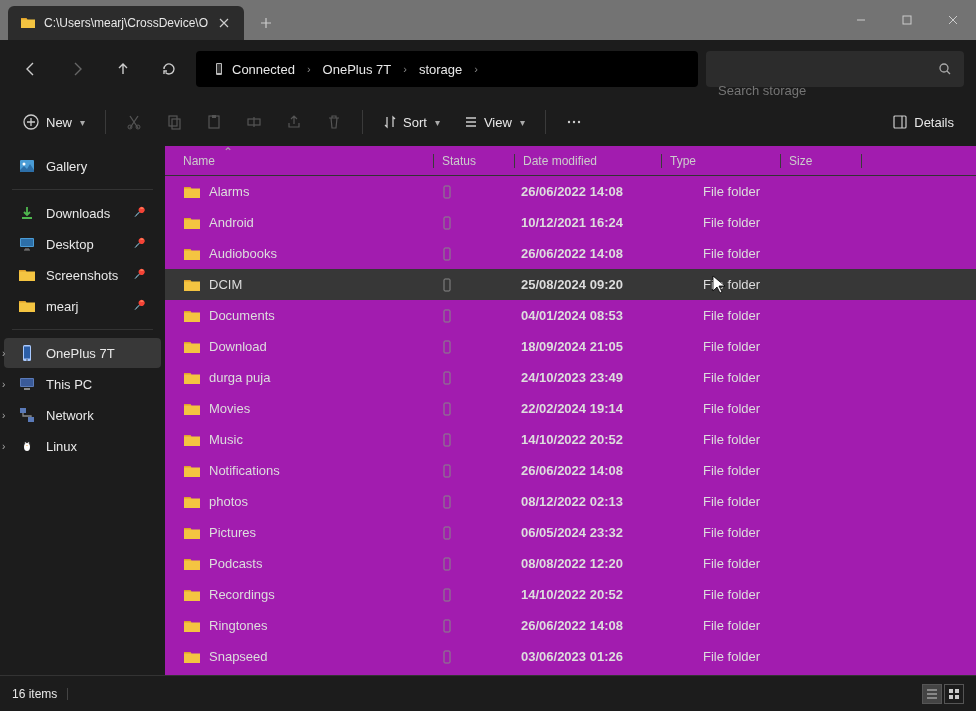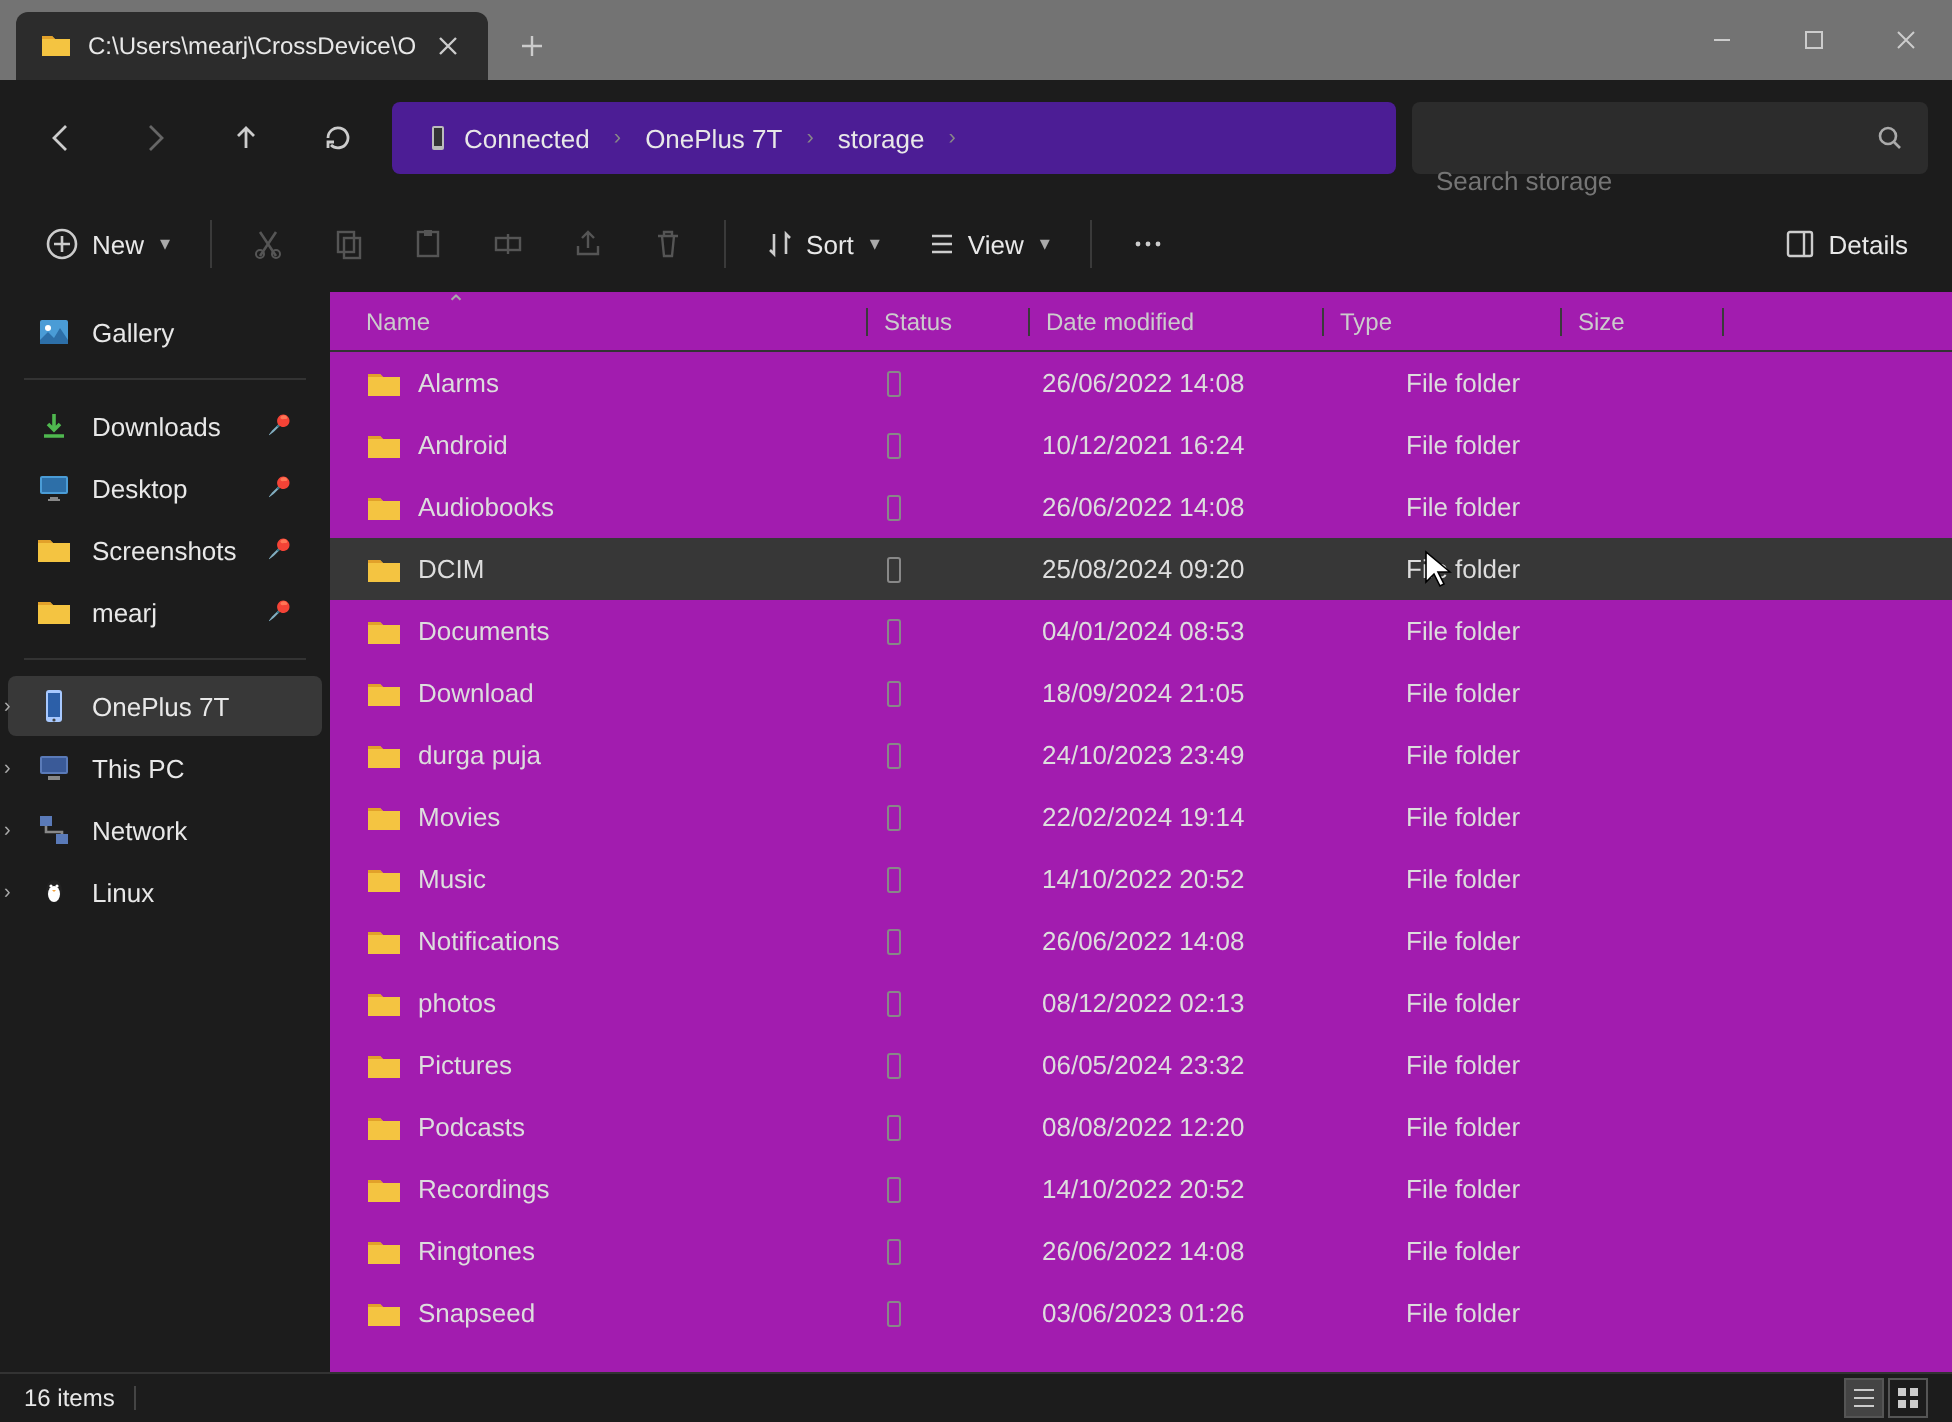--- a/index.html
+++ b/index.html
@@ -13,21 +13,21 @@
     .tab-close { width: 16px; height: 16px; display: flex; align-items: center; justify-content: center; color: #ccc; cursor: pointer; border-radius: 2px; }
     .new-tab { width: 36px; height: 34px; display: flex; align-items: center; justify-content: center; color: #ccc; cursor: pointer; margin-top: 6px; margin-left: 4px; }
     .titlebar-spacer { flex: 1; }
     .win-btns { display: flex; }
     .win-btn { width: 46px; height: 40px; display: flex; align-items: center; justify-content: center; cursor: pointer; }
 
     
     .navbar { display: flex; align-items: center; gap: 8px; padding: 10px 12px; background: #1c1c1c; }
     .nav-ico { width: 38px; height: 38px; display: flex; align-items: center; justify-content: center; border-radius: 4px; cursor: pointer; color: #ccc; }
     .nav-ico.disabled { color: #666; }
-    .breadcrumb { flex: 1; display: flex; align-items: center; height: 36px; background: #4c1d95; border-radius: 4px; padding: 10px 8px; gap: 4px; }
+    .breadcrumb { flex: 1; display: flex; align-items: center; height: 36px; background: #000000; border-radius: 4px; padding: 10px 8px; gap: 4px; }
     .crumb-seg { display: flex; align-items: center; gap: 6px; padding: 4px 8px; cursor: pointer; border-radius: 2px; color: #e8e8e8; }
     .crumb-sep { color: #888; font-size: 11px; }
     .searchbox { width: 258px; height: 36px; background: #2c2c2c; border-radius: 4px; display: flex; align-items: center; padding: 0 12px; gap: 8px; }
     .searchbox input { flex: 1; background: transparent; border: none; outline: none; color: #e8e8e8; font-size: 13px; margin-top: 43px; }
     .search-ico { color: #aaa; }
 
     
     .toolbar { display: flex; align-items: center; gap: 4px; padding: 6px 12px; }
     .tb-btn { display: flex; align-items: center; gap: 6px; padding: 8px 10px; border-radius: 4px; cursor: pointer; }
     .tb-ico { width: 36px; height: 36px; display: flex; align-items: center; justify-content: center; border-radius: 4px; cursor: pointer; color: #aaa; }
@@ -57,27 +57,27 @@
     .col-mod { width: 146px; }
     .col-type { width: 118px; }
     .col-size { width: 80px; }
     .col-div { width: 1px; height: 14px; background: #3a3a3a; }
     .rows { flex: 1; overflow-y: auto; }
     .row { display: flex; align-items: center; height: 31px; padding-left: 10px; cursor: default; }
     .row.selected { background: #373737; }
     .cell { padding: 0 8px; font-size: 13px; color: #ddd; }
     .cell-name { width: 258px; display: flex; align-items: center; gap: 8px; }
     .cell-status { width: 80px; color: #888; }
-    .cell-mod { width: 146px; }
+    .cell-mod { width: 146px; font-weight: bold; }
     .cell-type { width: 118px; margin-left: 36px; }
     .cell-size { width: 80px; }
     .folder-ico { width: 18px; height: 16px; }
 
     
-    .statusbar { display: flex; align-items: center; height: 25px; background: #1c1c1c; border-top: 1px solid #333; padding: 0 12px; font-size: 12px; }
+    .statusbar { display: flex; align-items: center; height: 36px; background: #1c1c1c; border-top: 1px solid #333; padding: 0 12px; font-size: 12px; }
     .status-sep { width: 1px; height: 12px; background: #444; margin: 0 10px; }
     .statusbar-spacer { flex: 1; }
     .view-toggle { display: flex; gap: 2px; }
     .vt-btn { width: 20px; height: 20px; border: 1px solid #555; display: flex; align-items: center; justify-content: center; cursor: pointer; }
     .vt-btn.active { background: #444; }
 
     
     svg { display: block; }
     .cursor-ptr { position: absolute; pointer-events: none; }
   </style>

